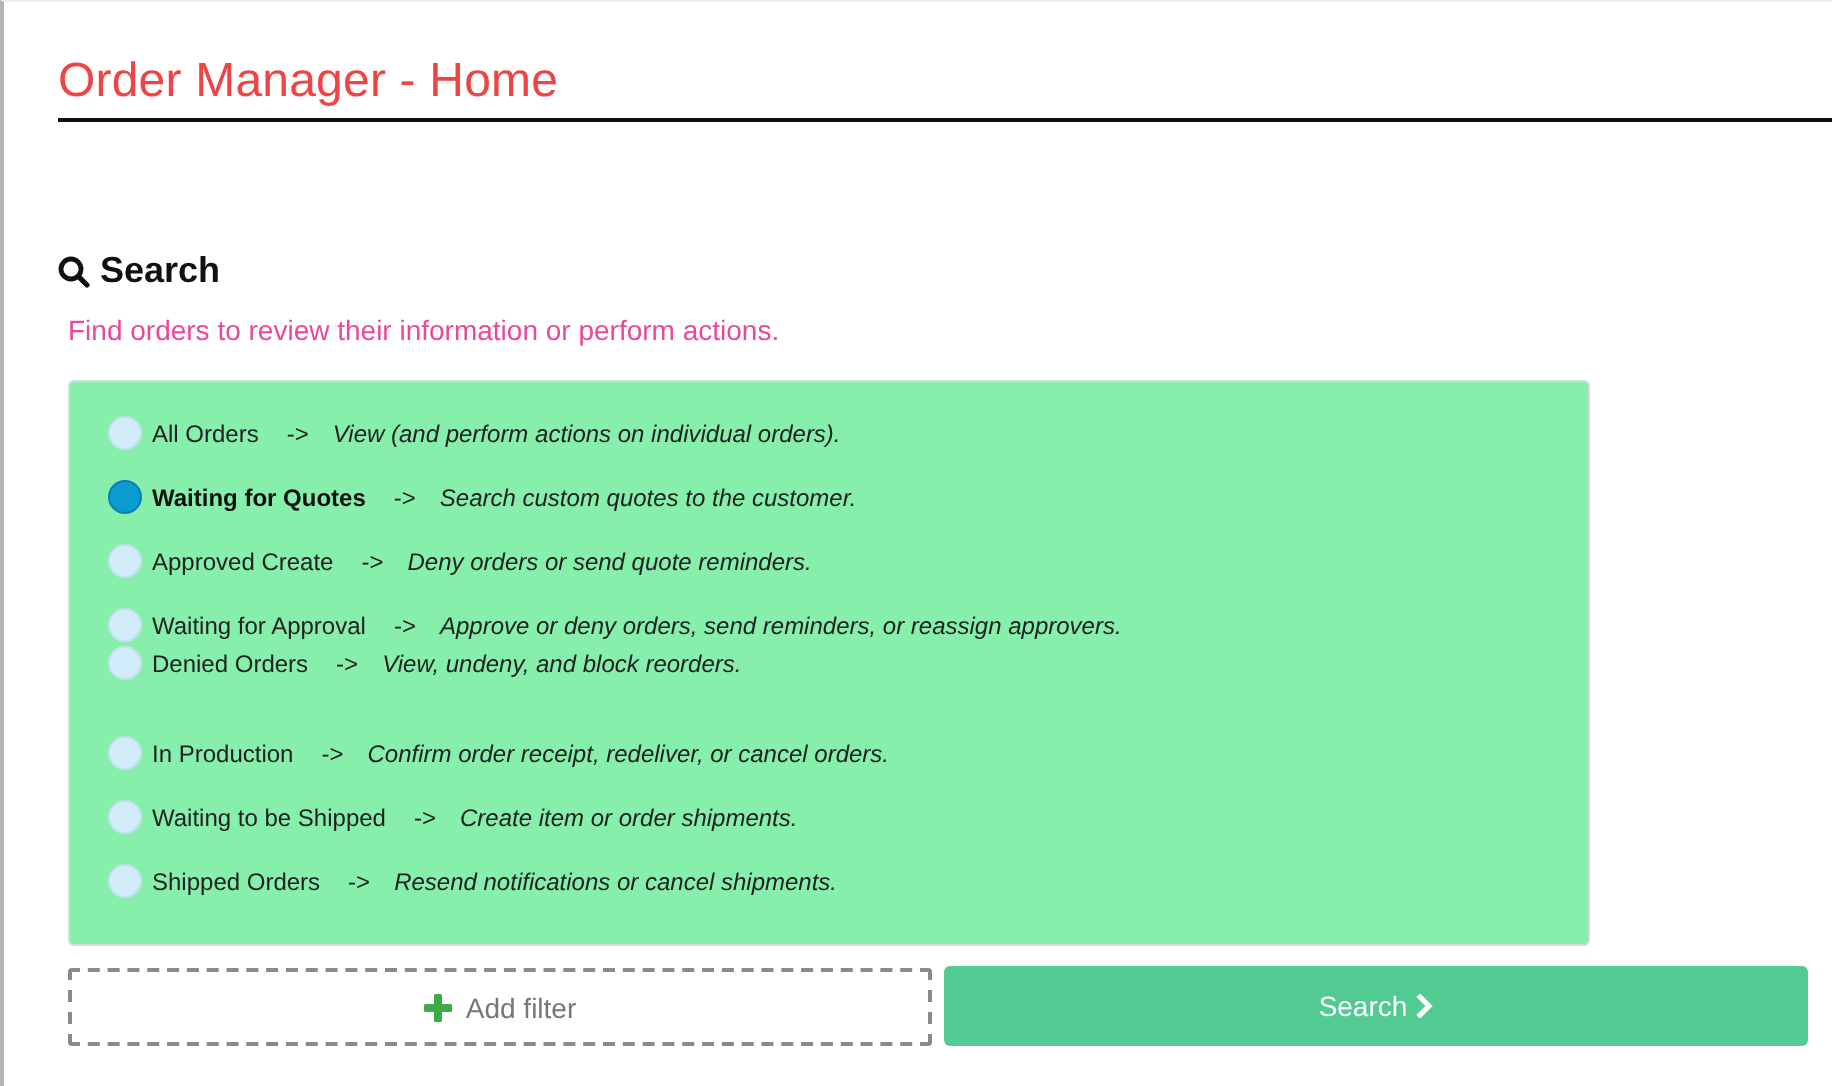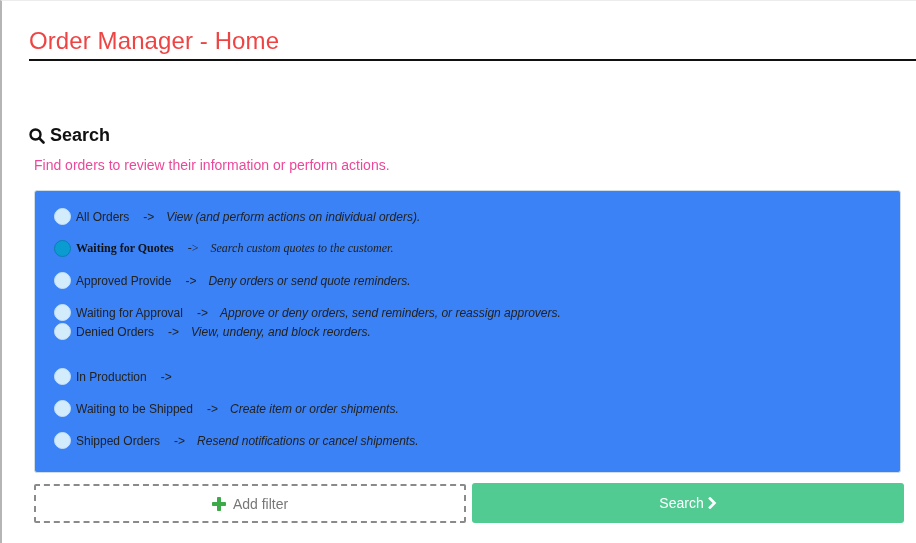--- a/index.html
+++ b/index.html
@@ -27,22 +27,22 @@
       position: absolute; left: 27px; top: 124px;
       display: flex; align-items: center; gap: 5px;
       font-size: 18px; font-weight: bold; color: #111;
     }
     .section-header svg { width: 16px; height: 16px; }
     .section-desc {
       position: absolute; left: 32px; top: 156px;
       font-size: 14px; color: #ec4899;
     }
     .options-panel {
-      position: absolute; left: 32px; top: 189px; width: 867px; height: 283px;
-      background: #3b82f6;
+      position: absolute; left: 32px; top: 189px; width: 761px; height: 283px;
+      background: #86efac;
       border: 1px solid #d0dde4;
       border-radius: 3px;
     }
     .option-row {
       position: absolute; left: 19px;
       display: flex; align-items: center;
       font-size: 12px; color: #222;
       cursor: pointer;
     }
     .radio {
@@ -98,30 +98,30 @@
 
   <div class="options-panel">
 
     <label class="option-row" style="top:17px;">
       <span class="radio"></span>
       <span class="option-label">All Orders</span>
       <span class="arrow">-&gt;</span>
       <span class="option-desc">View (and perform actions on individual orders).</span>
     </label>
 
-    <label class="option-row" style="top:49px;font-family:Liberation Serif, serif;">
+    <label class="option-row" style="top:49px;">
       <span class="radio checked"></span>
       <span class="option-label bold">Waiting for Quotes</span>
       <span class="arrow">-&gt;</span>
       <span class="option-desc">Search custom quotes to the customer.</span>
     </label>
 
     <label class="option-row" style="top:81px;">
       <span class="radio"></span>
-      <span class="option-label">Approved Provide</span>
+      <span class="option-label">Approved Create</span>
       <span class="arrow">-&gt;</span>
       <span class="option-desc">Deny orders or send quote reminders.</span>
     </label>
 
     <label class="option-row" style="top:113px;justify-content:center;">
       <span class="radio"></span>
       <span class="option-label">Waiting for Approval</span>
       <span class="arrow">-&gt;</span>
       <span class="option-desc">Approve or deny orders, send reminders, or reassign approvers.</span>
     </label>
@@ -130,20 +130,21 @@
       <span class="radio"></span>
       <span class="option-label">Denied Orders</span>
       <span class="arrow">-&gt;</span>
       <span class="option-desc">View, undeny, and block reorders.</span>
     </label>
 
     <label class="option-row" style="top:177px;">
       <span class="radio"></span>
       <span class="option-label">In Production</span>
       <span class="arrow">-&gt;</span>
+      <span class="option-desc">Confirm order receipt, redeliver, or cancel orders.</span>
     </label>
 
     <label class="option-row" style="top:209px;">
       <span class="radio"></span>
       <span class="option-label">Waiting to be Shipped</span>
       <span class="arrow">-&gt;</span>
       <span class="option-desc">Create item or order shipments.</span>
     </label>
 
     <label class="option-row" style="top:241px;">

